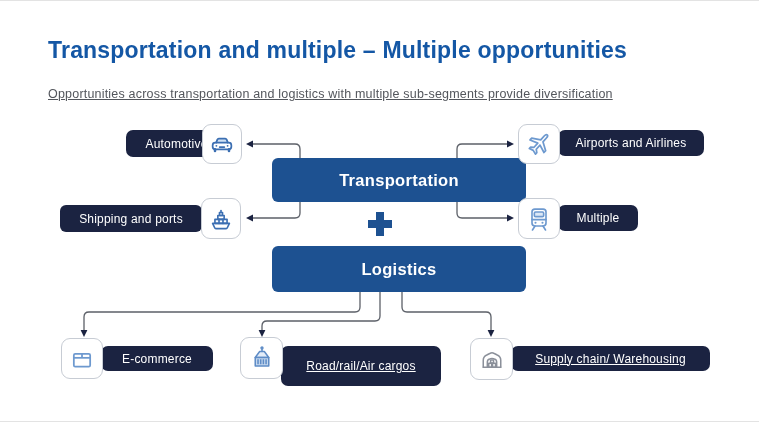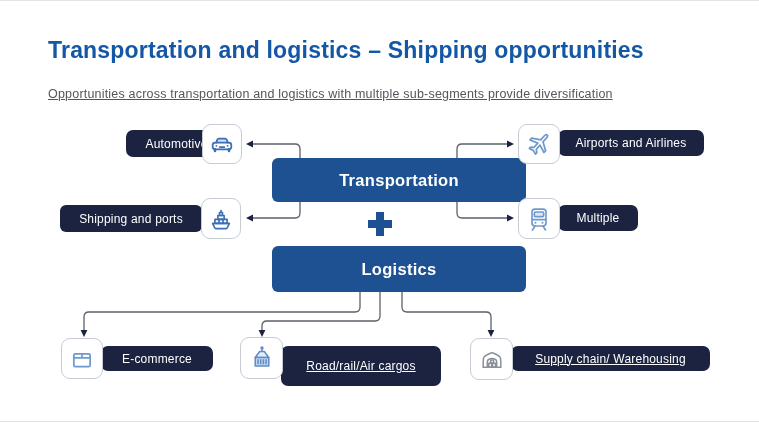--- a/index.html
+++ b/index.html
@@ -32,21 +32,21 @@
   }
   .connectors{position:absolute;left:0;top:0;z-index:0;}
   .plus{position:absolute;left:366px;top:209px;z-index:2;}
   svg{display:block;}
 </style>
 </head>
 <body>
 
 <div id="frame">
 
-  <div class="title">Transportation and logistics – Shipping opportunities</div>
+  <div class="title">Transportation and multiple – Multiple opportunities</div>
   <div class="subtitle">Opportunities across transportation and logistics with multiple sub-segments provide diversification</div>
 
   <svg class="connectors" width="759" height="422" viewBox="0 0 759 422">
     <g fill="none" stroke="#5c6068" stroke-width="1.3">
       <path d="M 300 157 V 148 Q 300 143 295 143 H 253"></path>
       <path d="M 300 201 V 212 Q 300 217 295 217 H 253"></path>
       <path d="M 457 157 V 148 Q 457 143 462 143 H 507"></path>
       <path d="M 457 201 V 212 Q 457 217 462 217 H 507"></path>
       <path d="M 360 291 V 306 Q 360 311 355 311 H 89 Q 84 311 84 316 V 329"></path>
       <path d="M 380 291 V 315 Q 380 320 375 320 H 267 Q 262 320 262 325 V 329"></path>

